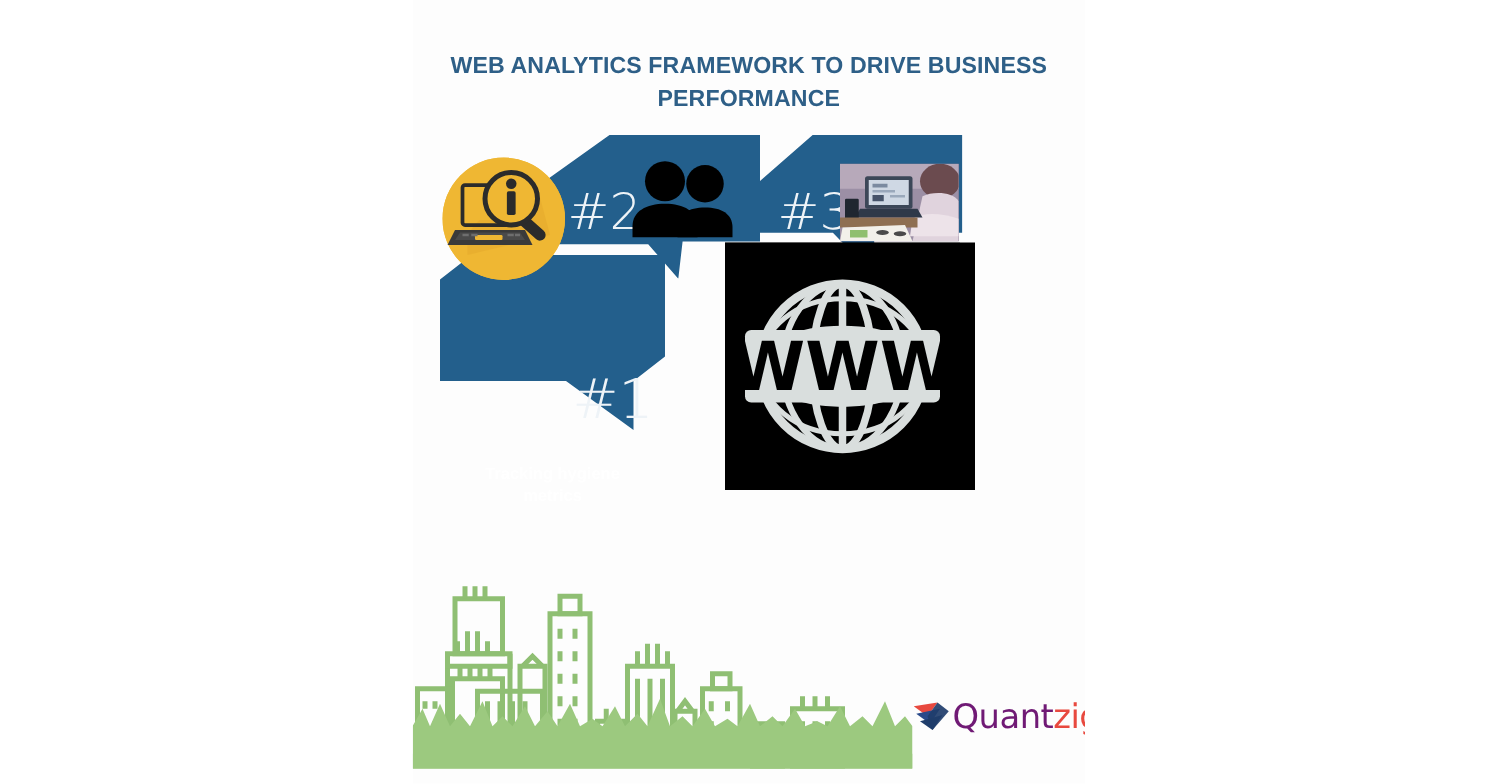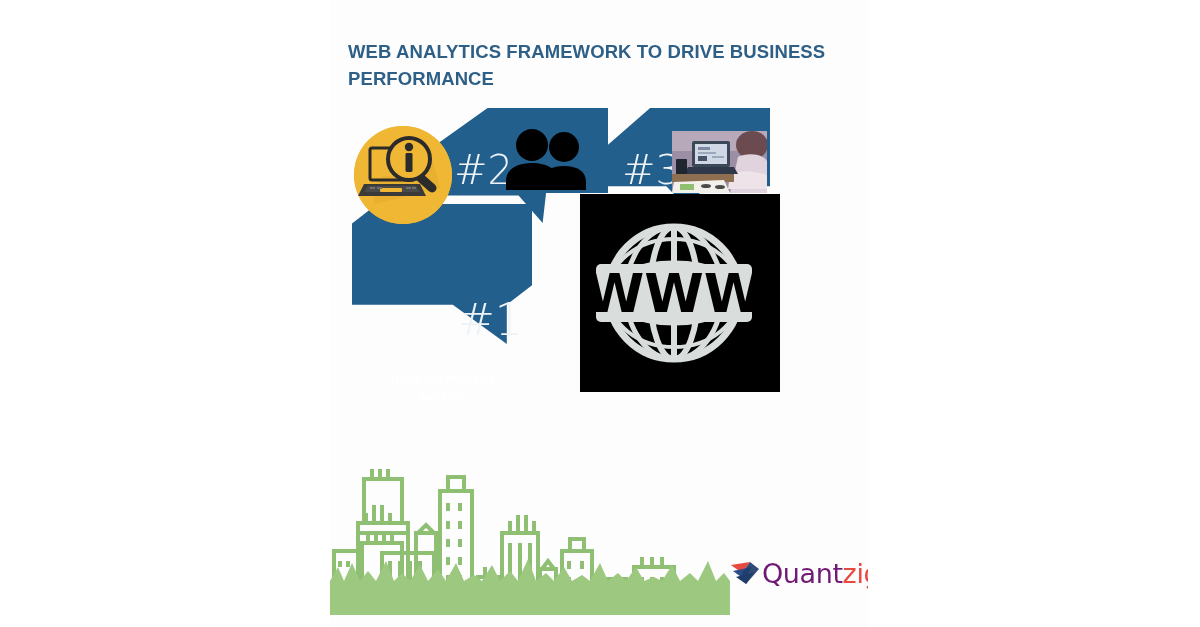--- a/index.html
+++ b/index.html
@@ -39,20 +39,21 @@
     background: #fdfdfd;
     overflow: hidden;
   }
 
   
   .title {
     position: absolute;
     left: 18px;
     top: 38px;
     width: 502px;
+    text-align: center;
     color: #2e5f87;
     font-size: 18.5px;
     font-weight: bold;
     line-height: 1.48;
     letter-spacing: 0.1px;
   }
 
   
   .hex {
     position: absolute;

